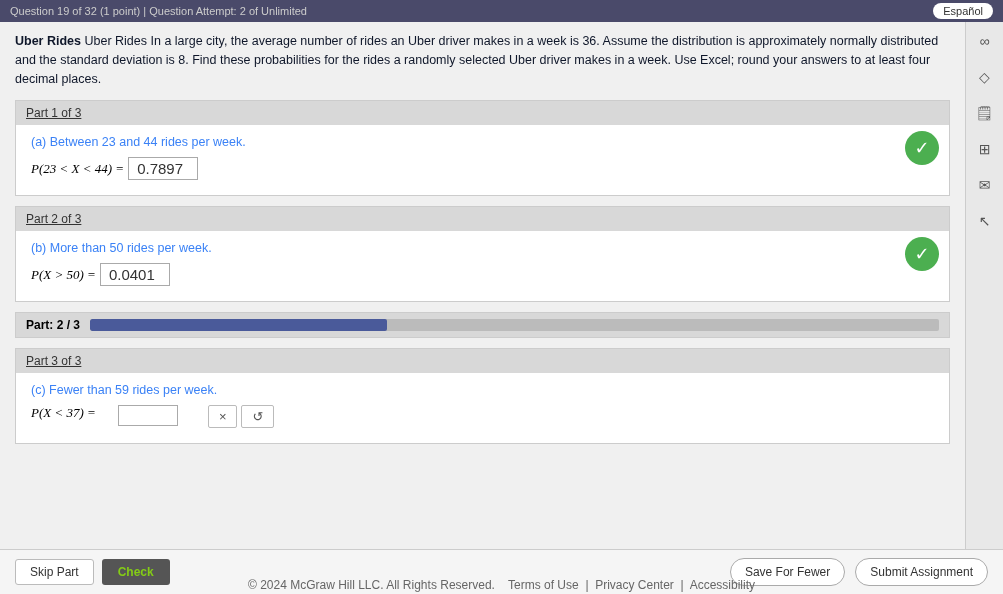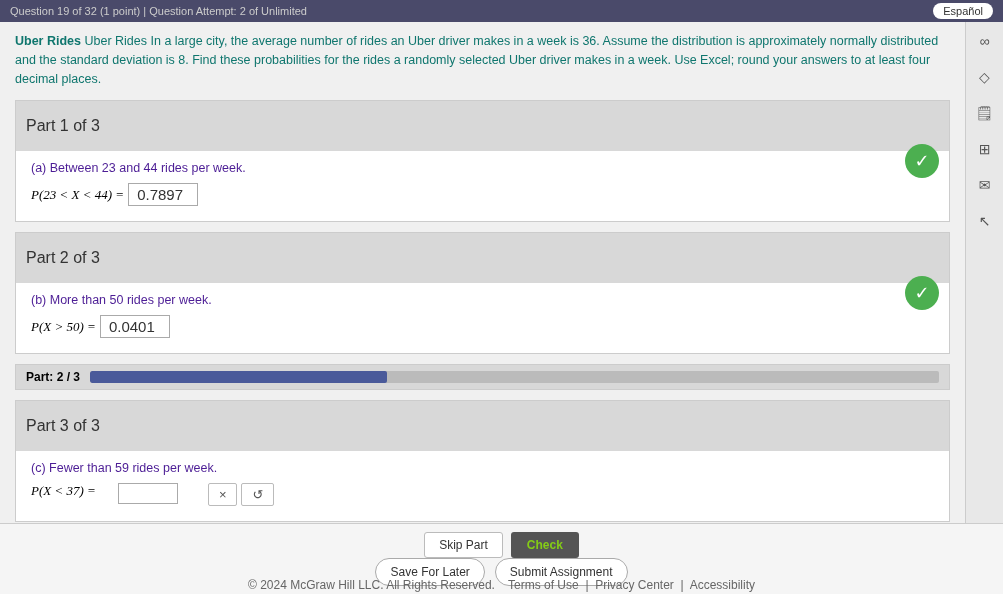--- a/index.html
+++ b/index.html
@@ -67,54 +67,55 @@
       cursor: pointer;
       color: #555;
       font-size: 14px;
     }
 
     
     .question-text {
       font-size: 12.5px;
       line-height: 1.5;
       margin-bottom: 12px;
-      color: #0f766e;
+      color: #0f172a;
     }
 
     .question-text strong {
       font-weight: bold;
     }
 
     
     .part-box {
       border: 1px solid #ccc;
       background: white;
       margin-bottom: 10px;
       position: relative;
     }
 
     .part-header {
       background: #d8d8d8;
-      padding: 16px 10px;
-      font-size: 16px;
+      padding: 5px 10px;
+      font-size: 12px;
       color: #333;
       font-weight: normal;
       display: flex;
       align-items: center;
       justify-content: space-between;
+      text-decoration: underline;
     }
 
     .part-content {
       padding: 10px 15px 15px 15px;
     }
 
     .part-label {
       font-size: 12.5px;
       margin-bottom: 8px;
-      color: #4c1d95;
+      color: #3b82f6;
     }
 
     .equation-line {
       display: flex;
       align-items: center;
       gap: 4px;
       font-size: 13px;
     }
 
     .answer-box {
@@ -201,21 +202,20 @@
       position: absolute;
       bottom: 0;
       left: 0;
       right: 0;
       background: #f5f5f5;
       border-top: 1px solid #ccc;
       padding: 8px 15px;
       display: flex;
       align-items: center;
       justify-content: space-between;
-      flex-direction: column;
     }
 
     .bottom-left {
       display: flex;
       gap: 8px;
       align-items: center;
     }
 
     .skip-btn {
       background: white;
@@ -366,17 +366,17 @@
     <div style="position:absolute; bottom:2px; left:50%; transform:translateX(-50%); font-size:12px; color:#666; white-space:nowrap;">
       <span>© 2024 McGraw Hill LLC. All Rights Reserved.</span>
       &nbsp;&nbsp;
       <a href="#" style="color:#666; text-decoration:none;">Terms of Use</a>
       &nbsp;|&nbsp;
       <a href="#" style="color:#666; text-decoration:none;">Privacy Center</a>
       &nbsp;|&nbsp;
       <a href="#" style="color:#666; text-decoration:none;">Accessibility</a>
     </div>
     <div class="bottom-right">
-      <button class="save-later-btn">Save For Later</button>
+      <button class="save-later-btn">Save For Fewer</button>
       <button class="submit-btn">Submit Assignment</button>
     </div>
   </div>
 </div>
 
 </body></html>

